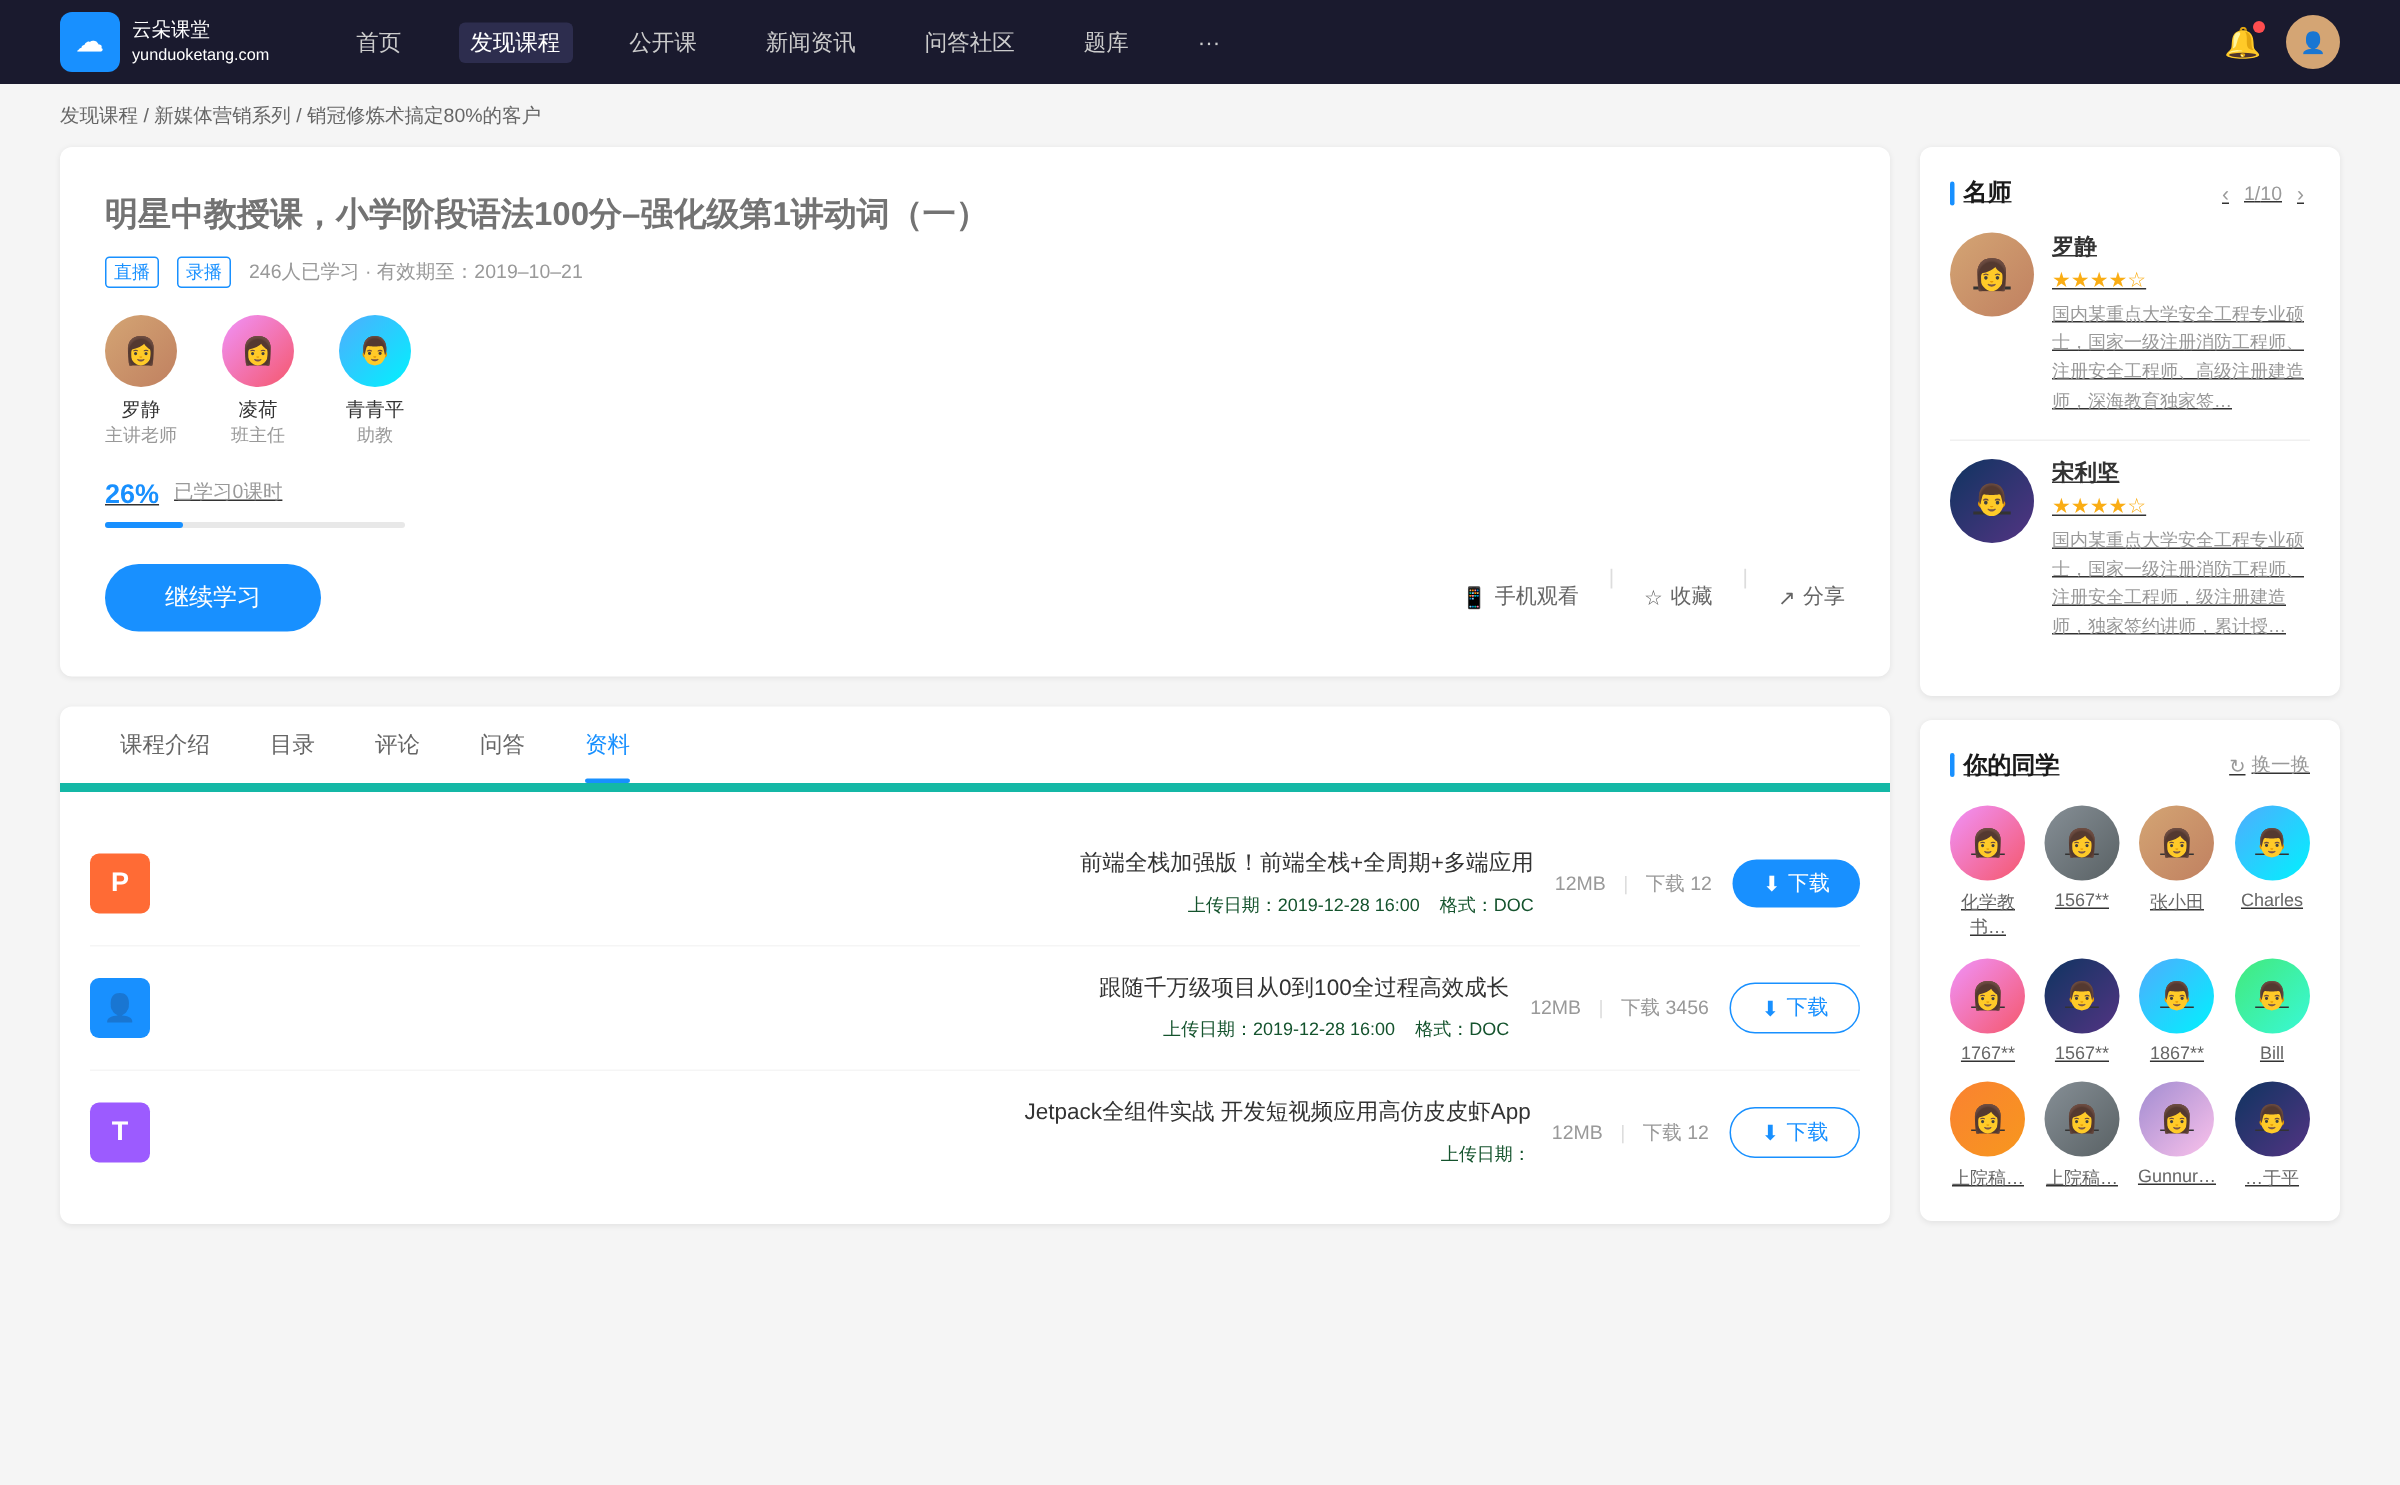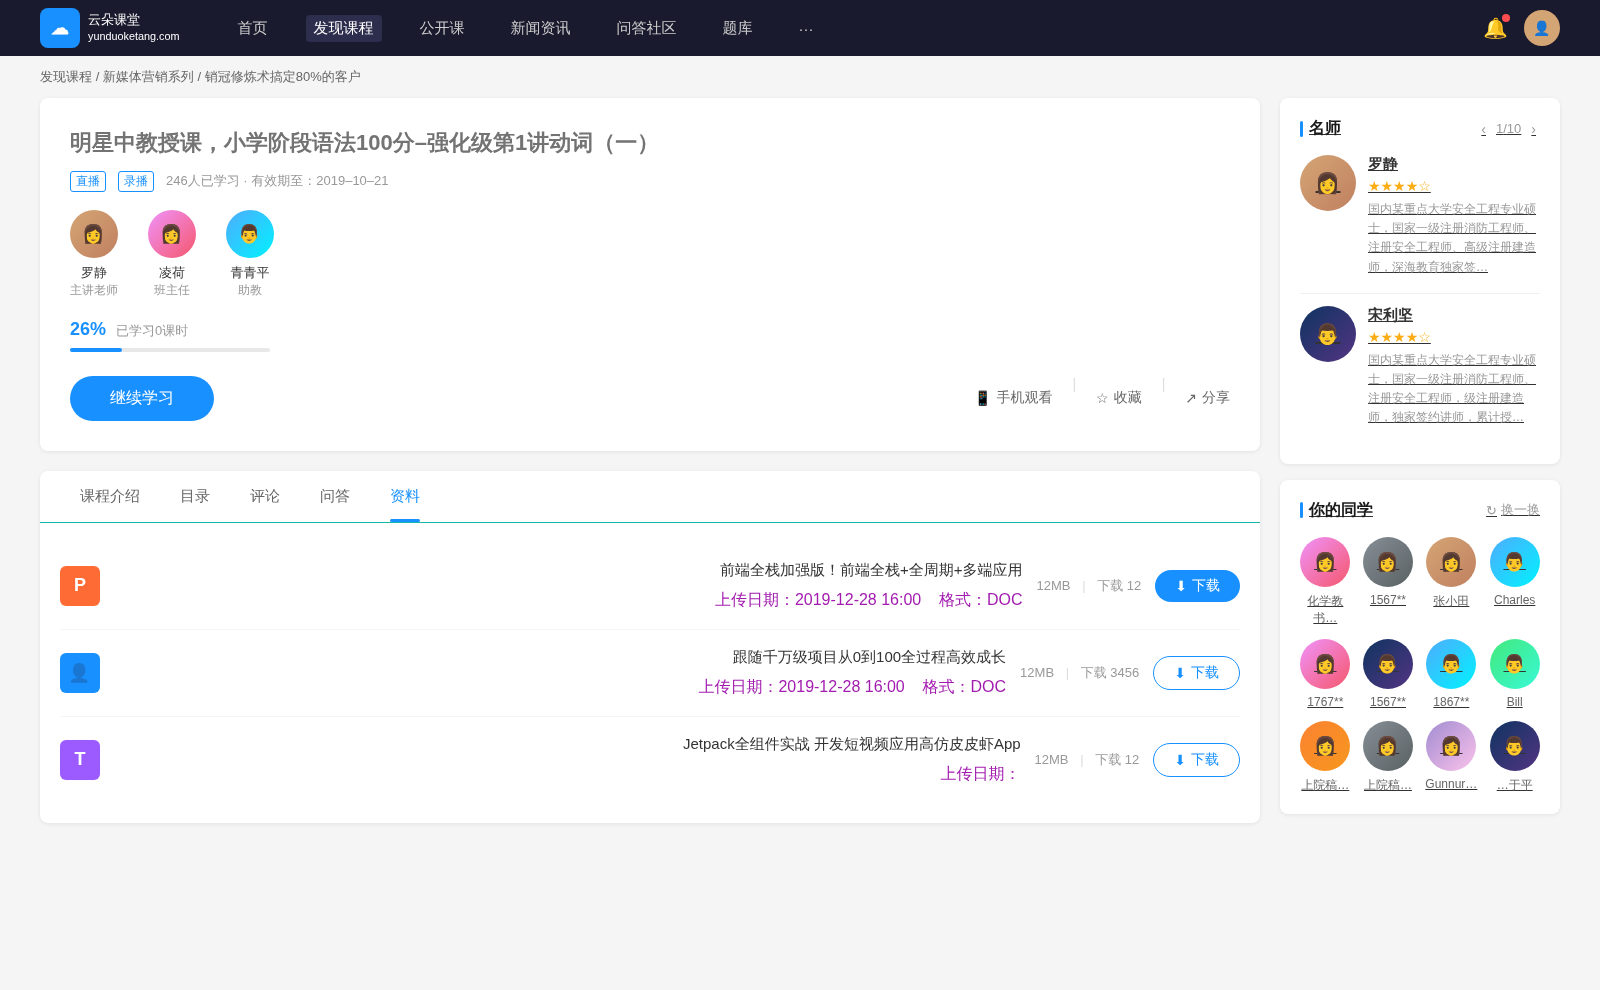--- a/index.html
+++ b/index.html
@@ -37,49 +37,49 @@
     .badge-record { color: #1890ff; border-color: #1890ff; }
     .course-stats { color: #999; font-size: 13px; }
     .teachers { display: flex; align-items: center; gap: 30px; margin-bottom: 20px; }
     .teacher-item { display: flex; flex-direction: column; align-items: center; gap: 6px; }
     .teacher-avatar { width: 48px; height: 48px; border-radius: 50%; overflow: hidden; display: flex; align-items: center; justify-content: center; font-size: 18px; }
     .teacher-name { font-size: 13px; color: #333; font-weight: 500; }
     .teacher-role { font-size: 12px; color: #999; }
     .teacher-info { display: flex; flex-direction: column; align-items: center; }
 
     .progress-section { margin-bottom: 24px; }
-    .progress-label { display: flex; align-items: flex-end; gap: 10px; margin-bottom: 8px; }
+    .progress-label { display: flex; align-items: flex-start; gap: 10px; margin-bottom: 8px; text-decoration: underline; }
     .progress-pct { color: #1890ff; font-size: 18px; font-weight: 600; }
     .progress-text { color: #999; font-size: 13px; }
     .progress-bar-bg { height: 4px; background: #e8e8e8; border-radius: 2px; width: 200px; }
     .progress-bar-fill { height: 4px; background: #1890ff; border-radius: 2px; }
 
     .course-actions { display: flex; gap: 16px; }
     .btn-continue { background: #1890ff; color: white; border: none; border-radius: 24px; padding: 12px 40px; font-size: 16px; cursor: pointer; font-weight: 500; }
     .action-link { display: flex; align-items: center; gap: 5px; color: #666; cursor: pointer; font-size: 14px; margin-left: auto; }
     .action-sep { color: #ddd; margin: 0 4px; }
 
     
     .tabs-section { background: white; border-radius: 8px; box-shadow: 0 1px 4px rgba(0,0,0,0.08); }
-    .tabs-header { display: flex; border-bottom: 1px solid #14b8a6; padding: 0 20px; }
+    .tabs-header { display: flex; border-bottom: 6px solid #14b8a6; padding: 0 20px; }
     .tab-item { padding: 16px 20px; cursor: pointer; color: #666; font-size: 15px; position: relative; }
     .tab-item.active { color: #1890ff; }
     .tab-item.active::after { content: ''; position: absolute; bottom: 0; left: 50%; transform: translateX(-50%); width: 30px; height: 3px; background: #1890ff; border-radius: 2px; }
     .tab-content { padding: 20px; }
 
     
     .resource-item { display: flex; align-items: center; padding: 18px 0; border-bottom: 1px solid #f5f5f5; gap: 14px; }
     .resource-item:last-child { border-bottom: none; }
     .resource-icon { width: 40px; height: 40px; border-radius: 6px; display: flex; align-items: center; justify-content: center; font-size: 18px; font-weight: bold; color: white; flex-shrink: 0; }
     .resource-icon-p { background: #ff6b35; }
     .resource-icon-person { background: #1890ff; }
     .resource-icon-t { background: #9c5bff; }
     .resource-info { flex: 1; min-width: 0; text-align: right; }
     .resource-name { font-size: 15px; color: #333; font-weight: 500; margin-bottom: 4px; }
-    .resource-meta { font-size: 16px; color: #a21caf; margin-top: 10px; }
+    .resource-meta { font-size: 12px; color: #14532d; margin-top: 10px; }
     .resource-size { color: #999; font-size: 13px; white-space: nowrap; flex-shrink: 0; }
     .sep { color: #ddd; margin: 0 8px; }
     .btn-download { border: 1px solid #1890ff; color: #1890ff; background: white; border-radius: 20px; padding: 7px 20px; cursor: pointer; font-size: 14px; display: flex; align-items: center; gap: 5px; white-space: nowrap; flex-shrink: 0; }
     .btn-download-filled { background: #1890ff; color: white; border: none; border-radius: 20px; padding: 7px 20px; cursor: pointer; font-size: 14px; display: flex; align-items: center; gap: 5px; white-space: nowrap; flex-shrink: 0; }
 
     
     .panel { background: white; border-radius: 8px; padding: 20px; box-shadow: 0 1px 4px rgba(0,0,0,0.08); margin-bottom: 16px; }
     .panel-header { display: flex; align-items: center; justify-content: space-between; margin-bottom: 16px; }
     .panel-title { font-size: 16px; font-weight: 600; color: #1a1a1a; display: flex; align-items: center; gap: 6px; }
     .panel-title::before { content: ''; display: inline-block; width: 3px; height: 16px; background: #1890ff; border-radius: 2px; }

